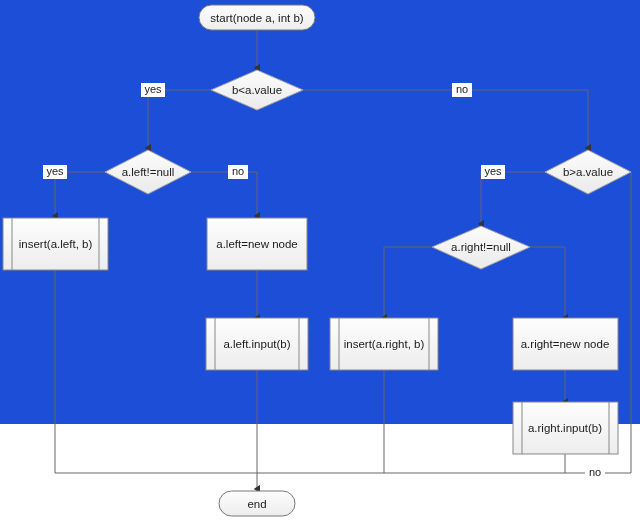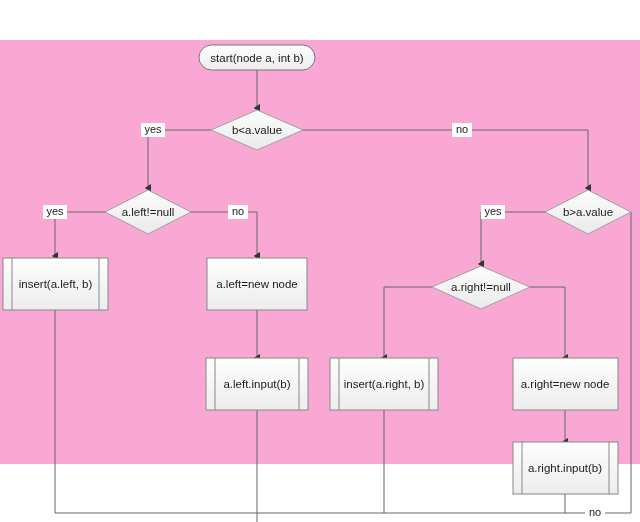--- a/index.html
+++ b/index.html
@@ -10,22 +10,21 @@
   body {
     width: 640px;
     height: 522px;
     font-family: "Liberation Sans", sans-serif;
     overflow: hidden;
   }
   #flowchart-root {
     position: relative;
     width: 640px;
     height: 424px;
-    background: #f9a8d4;
-    margin-top: 40px;
+    background: #1d4ed8;
   }
   svg#flow-svg {
     position: absolute;
     left: 0;
     top: 0;
     width: 640px;
     height: 522px;
   }
   .node-text {
     font-family: "Liberation Sans", sans-serif;

